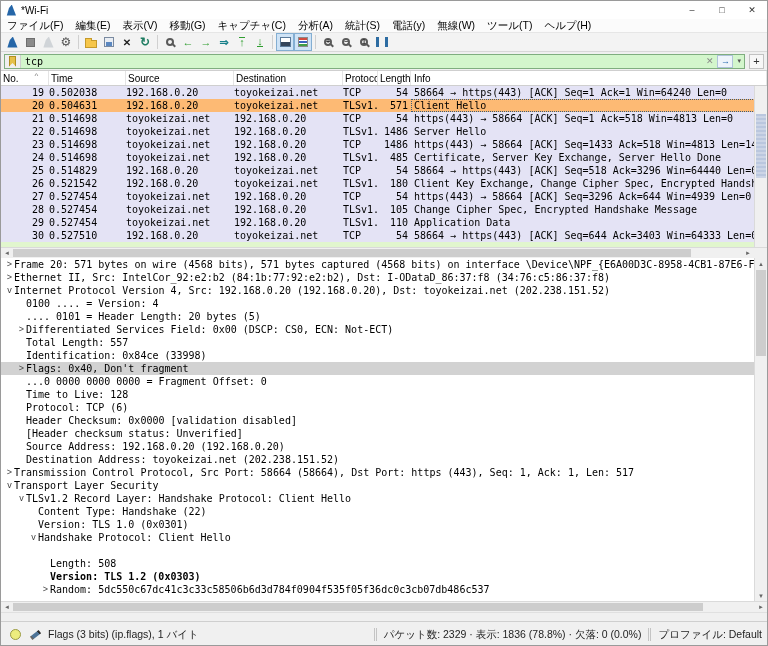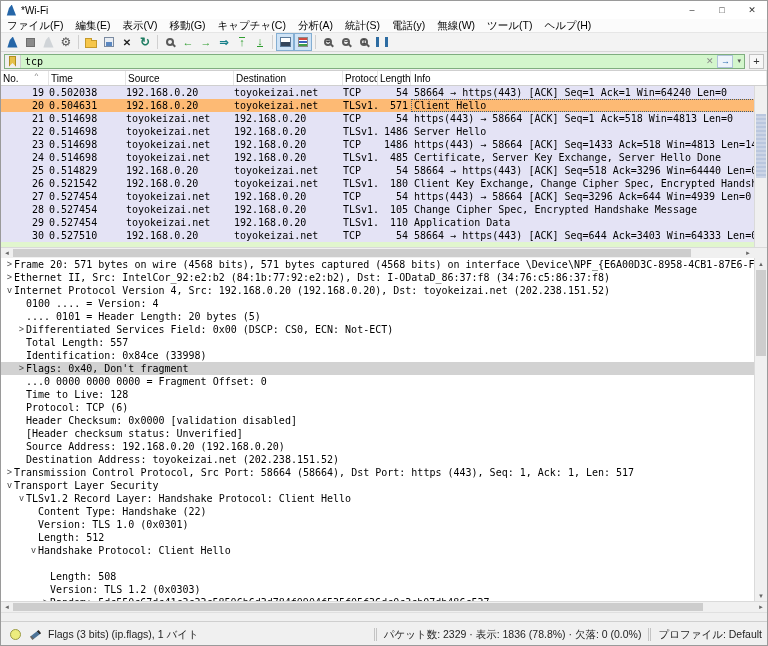--- a/index.html
+++ b/index.html
@@ -441,35 +441,31 @@
       </div>
       <div class="dline" style="padding-left: 28px;">
         <span class="darr"></span>
         <span class="dtxt">Content Type: Handshake (22)</span>
       </div>
       <div class="dline" style="padding-left: 28px;">
         <span class="darr"></span>
         <span class="dtxt">Version: TLS 1.0 (0x0301)</span>
       </div>
       <div class="dline" style="padding-left: 28px;">
-        <span class="darr"></span>
-        <span class="dtxt">Length: 512</span>
-      </div>
-      <div class="dline" style="padding-left: 28px;">
         <span class="darr">v</span>
         <span class="dtxt">Handshake Protocol: Client Hello</span>
       </div>
       <div class="dline" style="padding-left: 40px;">
         <span class="darr"></span>
       </div>
       <div class="dline" style="padding-left: 40px;">
         <span class="darr"></span>
         <span class="dtxt">Length: 508</span>
       </div>
-      <div class="dline" style="padding-left: 40px;">
+      <div class="dline" style="padding-left: 40px; font-weight: bold;">
         <span class="darr"></span>
         <span class="dtxt">Version: TLS 1.2 (0x0303)</span>
       </div>
       <div class="dline" style="padding-left: 40px;">
         <span class="darr">&gt;</span>
         <span class="dtxt">Random: 5dc550c67dc41c3c33c58506b6d3d784f0904f535f05f36dc0c3cb07db486c537</span>
       </div>
     </div>
   <div class="vsb" style="top:0;bottom:0">
     <span class="varr" style="top:0">▲</span>

